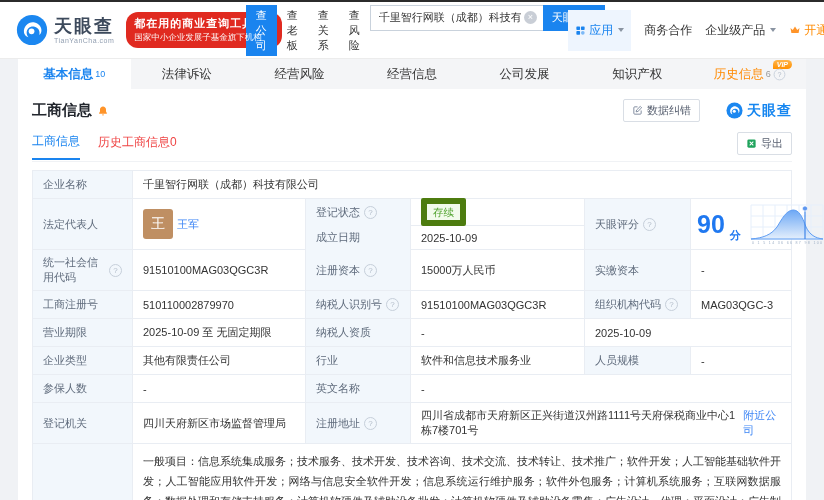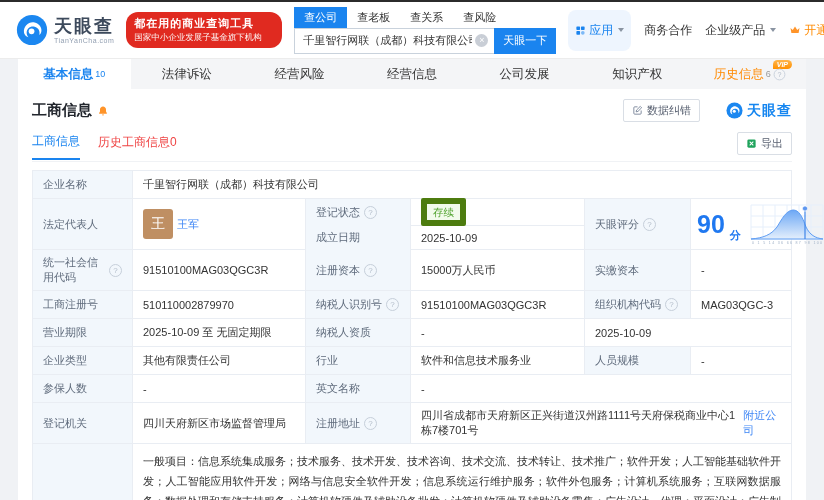--- a/index.html
+++ b/index.html
@@ -7,33 +7,33 @@
   .topline{height:2px;background:#2b2b2b}
   
   .header{background:#fff;height:56px;display:flex;align-items:center;padding:0 16px;gap:12px;border-bottom:1px solid #ececec}
   .logo{display:flex;align-items:center;gap:6px;flex:none}
   .logo-txt{display:flex;flex-direction:column;line-height:1}
   .logo-name{font-size:18px;font-weight:700;color:#3d4a5c;letter-spacing:2px}
   .logo-domain{font-size:7px;color:#93a0b2;letter-spacing:.5px;margin-top:2px}
   .banner{background:#e02a20;color:#fff;width:140px;flex:none;padding:4px 8px;border-radius:12px}
   .banner-l1{font-size:11px;font-weight:700;letter-spacing:1px;white-space:nowrap}
   .banner-l2{font-size:8.5px;margin-top:1px;white-space:nowrap;opacity:.95}
-  .searchwrap{display:flex;flex-direction:column;justify-content:center;flex:none;width:262px}
+  .searchwrap{display:flex;flex-direction:row;justify-content:center;flex:none;width:262px}
   .searchtabs{display:flex;font-size:11px;color:#333}
   .searchtabs span{padding:3px 10px;cursor:pointer}
   .searchtabs .active{background:#1a84ef;color:#fff}
   .searchrow{display:flex;align-items:stretch;height:26px}
   .searchrow input{flex:1;border:1px solid #c9d2dc;border-right:none;font-size:11px;padding:0 22px 0 8px;color:#333;outline:none;min-width:0}
   .clear{position:absolute;right:52px;top:6px;width:13px;height:13px;border-radius:50%;background:#c9ced6;color:#fff;font-size:9px;line-height:13px;text-align:center}
   .clear::before{content:"×"}
   .searchbtn{background:#1a84ef;color:#fff;border:none;font-size:11px;padding:0 9px;white-space:nowrap;cursor:pointer}
   .inputbox{position:relative;display:flex;flex:1}
   .topnav{margin-left:auto;display:flex;align-items:center;gap:13px;font-size:12px;color:#333;flex:none}
   .navitem{display:flex;align-items:center;gap:3px;white-space:nowrap;cursor:pointer}
-  .apps-pill{background:#eef5fe;color:#1a84ef;border-radius:8px;padding:12px 7px}
+  .apps-pill{background:#eef5fe;color:#1a84ef;border-radius:0;padding:12px 7px}
   .vip-item{color:#ff8a00}
   .caret{display:inline-block;width:0;height:0;border-left:3.5px solid transparent;border-right:3.5px solid transparent;border-top:4px solid #8a94a2;margin-left:2px}
   
   .tabbar{margin:0 18px;background:#f4f5f7;display:flex;height:30px}
   .tab{flex:1;display:flex;align-items:center;justify-content:center;font-size:12.5px;color:#333;cursor:pointer;position:relative}
   .tab.active{background:#fff;color:#1a84ef;font-weight:700}
   .tab sup{font-size:9px;margin-left:2px;font-weight:400}
   .tab.active sup{color:#1a84ef}
   .tab-history{color:#ff8a00}
   .tab-history sup{color:#999}

